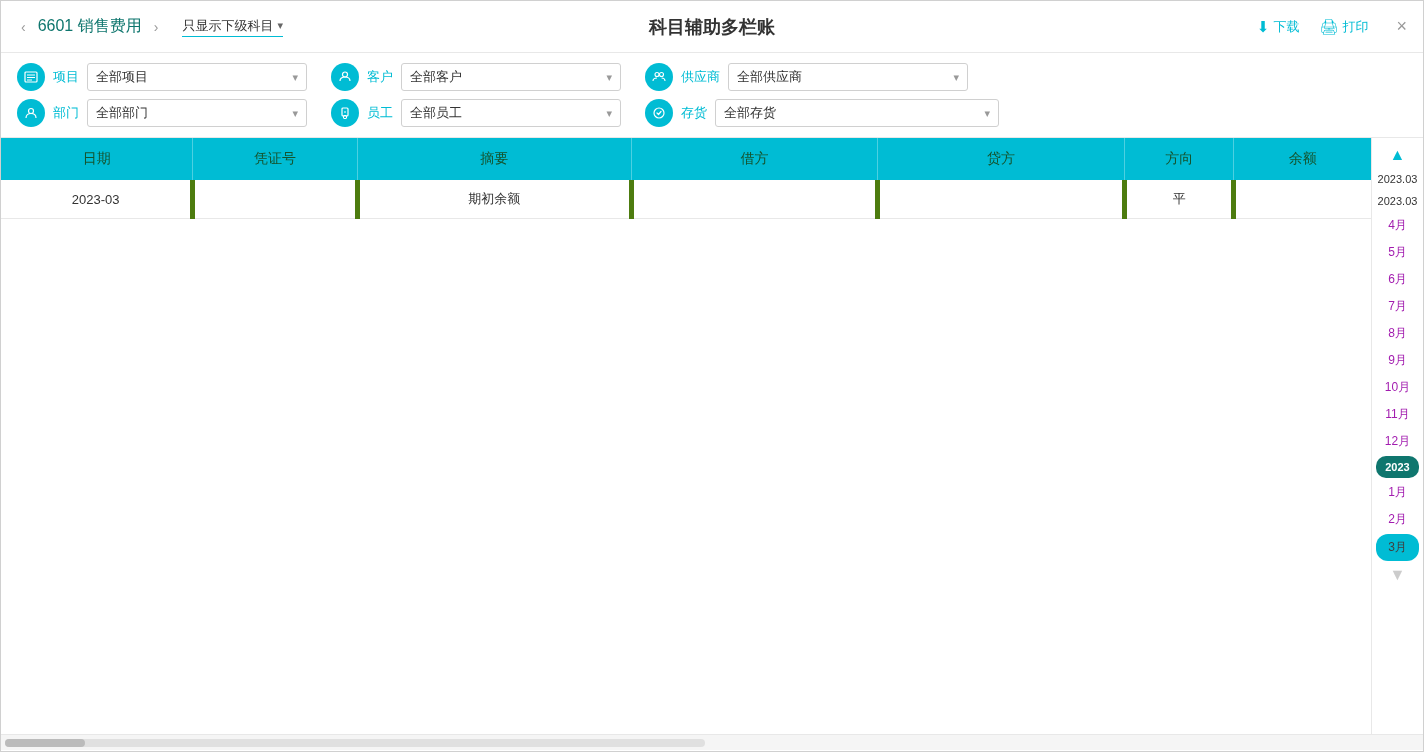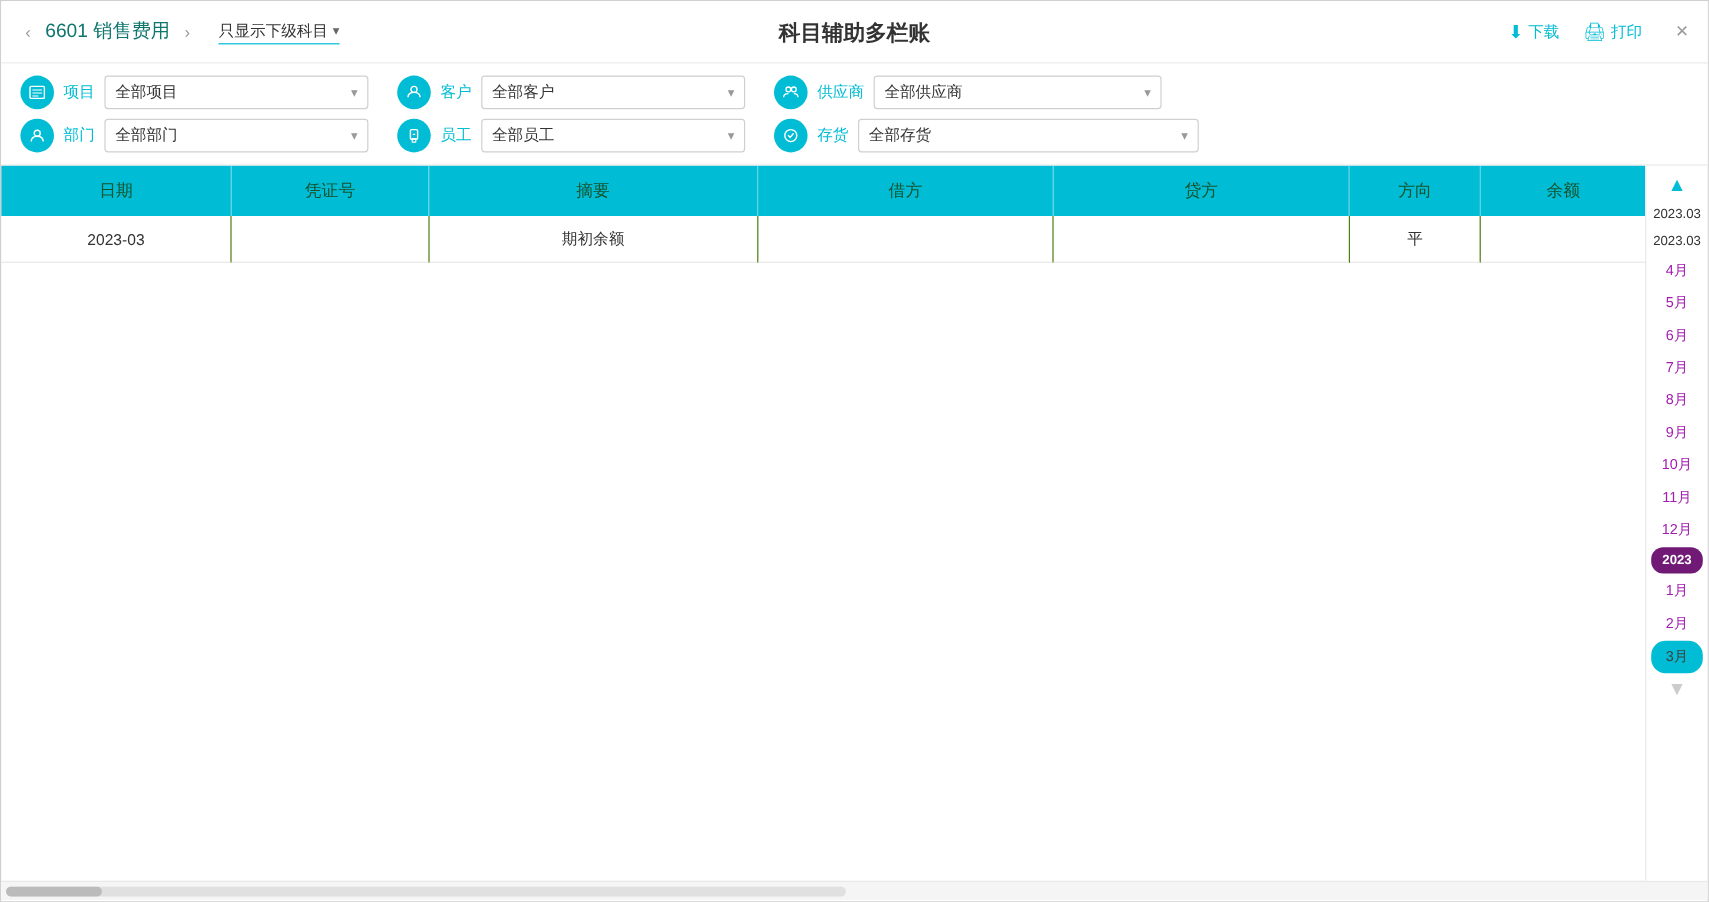--- a/index.html
+++ b/index.html
@@ -161,21 +161,21 @@
     }
     thead th:last-child { border-right: none; }
     tbody tr {
       border-bottom: 1px solid #e8e8e8;
     }
     tbody td {
       padding: 10px 8px;
       font-size: 13px;
       color: #333;
       text-align: center;
-      border-right: 1px solid #4d7c0f;
+      border-right: 5px solid #4d7c0f;
     }
     tbody td:last-child { border-right: none; }
     
     .right-timeline {
       width: 52px;
       background: #fff;
       border-left: 1px solid #e8e8e8;
       display: flex;
       flex-direction: column;
       align-items: center;
@@ -193,21 +193,21 @@
       position: relative;
     }
     .timeline-item.active-month {
       background: #00bcd4;
       color: #404040;
       border-radius: 12px;
       margin: 1px 4px;
       width: calc(100% - 8px);
     }
     .timeline-item.year-badge {
-      background: #701a75;
+      background: #0f766e;
       color: #fff;
       border-radius: 10px;
       margin: 1px 4px;
       width: calc(100% - 8px);
       font-size: 11px;
       font-weight: 600;
     }
     .timeline-item.selected-period {
       color: #333;
       font-weight: 500;

